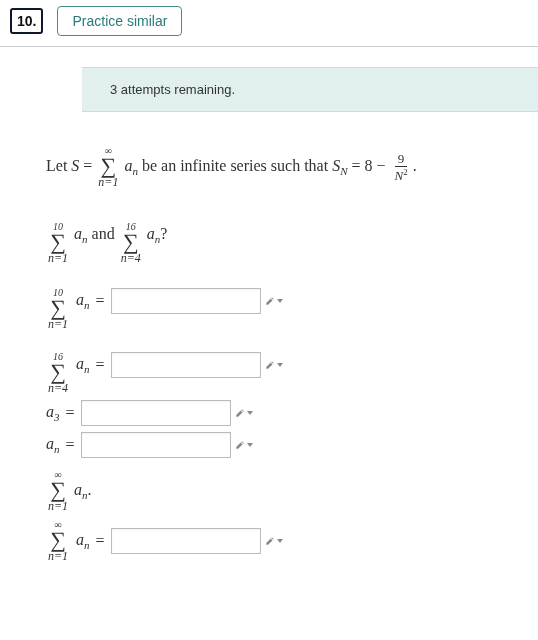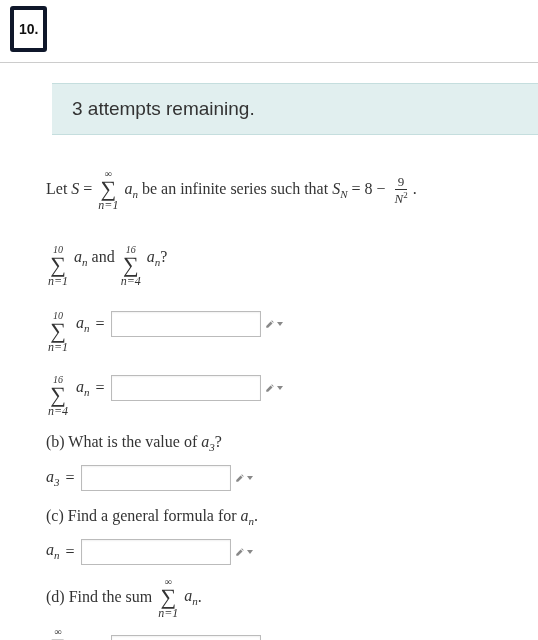--- a/index.html
+++ b/index.html
@@ -12,23 +12,23 @@
     background: #fff;
   }
   .top-bar {
     display: flex;
     align-items: center;
     gap: 14px;
     padding: 6px 10px 10px 10px;
     border-bottom: 1px solid #ccc;
   }
   .qnum-box {
-    border: 4px solid #0f172a;
+    border: 2px solid #0f172a;
     border-radius: 3px;
-    padding: 11px 5px;
+    padding: 3px 5px;
     font-weight: bold;
     font-family: Arial, sans-serif;
     font-size: 14px;
     color: #111;
     background: #fff;
   }
   .practice-btn {
     border: 1px solid #4a8a8a;
     border-radius: 4px;
     padding: 6px 14px;
@@ -39,25 +39,25 @@
     cursor: pointer;
   }
   .problem-area {
     padding: 20px 0 0 46px;
   }
   .attempts-banner {
     background: #e1efef;
     border: 1px solid #c5dede;
     border-left: none;
     border-right: none;
-    padding: 14px 20px;
+    padding: 14px 28px;
     font-family: Arial, Helvetica, sans-serif;
-    font-size: 19px;
+    font-size: 13px;
     color: #333;
-    margin-left: 6px;
+    margin-left: 36px;
     margin-bottom: 34px;
   }
   .content {
     padding-right: 10px;
   }
   .line {
     margin: 14px 0 18px 0;
     line-height: 1.6;
   }
   .part-line {
@@ -134,20 +134,21 @@
     margin: 0 2px;
   }
   .frac .num { border-bottom: 1px solid #333; padding: 0 3px 1px 3px; }
   .frac .den { padding: 1px 3px 0 3px; }
 </style>
 </head>
 <body>
 
 <div class="top-bar">
   <span class="qnum-box">10.</span>
+  <button class="practice-btn">Practice similar</button>
 </div>
 
 <div class="problem-area">
 
   <div class="attempts-banner">3 attempts remaining.</div>
 
   <div class="content">
 
     <div class="line">
       <span>Let </span><span class="math">S</span><span> = </span><span class="sum-block">
@@ -205,56 +206,50 @@
         <input class="answer-box" type="text" style="">
         <span class="edit-icon">
           <svg viewBox="0 0 16 16">
               <path fill="currentColor" d="M2 11l7-7 3 3-7 7H2v-3z M10 3l1-1 3 3-1 1-3-3z"></path>
             </svg>
           <span class="caret"></span>
         </span>
       </span>
     </div>
 
+    <div class="input-row">
+      <span class="math"><span>a</span><span class="sub rm">3</span></span>
+      <span> = </span>
+      <span class="answer-wrap">
+        <input class="answer-box" type="text" style="">
+        <span class="edit-icon">
+          <svg viewBox="0 0 16 16">
+              <path fill="currentColor" d="M2 11l7-7 3 3-7 7H2v-3z M10 3l1-1 3 3-1 1-3-3z"></path>
+            </svg>
+          <span class="caret"></span>
+        </span>
+      </span>
+    </div>
+
+    <div class="input-row">
+      <span class="math"><span>a</span><span class="sub">n</span></span>
+      <span> = </span>
+      <span class="answer-wrap">
+        <input class="answer-box" type="text" style="">
+        <span class="edit-icon">
+          <svg viewBox="0 0 16 16">
+              <path fill="currentColor" d="M2 11l7-7 3 3-7 7H2v-3z M10 3l1-1 3 3-1 1-3-3z"></path>
+            </svg>
+          <span class="caret"></span>
+        </span>
+      </span>
+    </div>
+
     <div class="line part-line">
-      <span>(b) What is the value of </span><span class="math"><span>a</span><span class="sub rm">3</span></span><span>?</span>
-    </div>
-    <div class="input-row">
-      <span class="math"><span>a</span><span class="sub rm">3</span></span>
-      <span> = </span>
-      <span class="answer-wrap">
-        <input class="answer-box" type="text" style="">
-        <span class="edit-icon">
-          <svg viewBox="0 0 16 16">
-              <path fill="currentColor" d="M2 11l7-7 3 3-7 7H2v-3z M10 3l1-1 3 3-1 1-3-3z"></path>
-            </svg>
-          <span class="caret"></span>
-        </span>
-      </span>
-    </div>
-
-    <div class="line part-line">
-      <span>(c) Find a general formula for </span><span class="math"><span>a</span><span class="sub">n</span></span><span>.</span>
-    </div>
-    <div class="input-row">
-      <span class="math"><span>a</span><span class="sub">n</span></span>
-      <span> = </span>
-      <span class="answer-wrap">
-        <input class="answer-box" type="text" style="">
-        <span class="edit-icon">
-          <svg viewBox="0 0 16 16">
-              <path fill="currentColor" d="M2 11l7-7 3 3-7 7H2v-3z M10 3l1-1 3 3-1 1-3-3z"></path>
-            </svg>
-          <span class="caret"></span>
-        </span>
-      </span>
-    </div>
-
-    <div class="line part-line">
-      <span>(d) Find the sum </span><span class="sum-block">
+      <span class="sum-block">
         <span class="lim-top">∞</span>
         <span class="sigma">∑</span>
         <span class="lim-bot">n=1</span>
       </span>
       <span class="math"> <span>a</span><span class="sub">n</span></span><span>.</span>
     </div>
     <div class="input-row">
       <span class="sum-block">
         <span class="lim-top">∞</span>
         <span class="sigma">∑</span>

